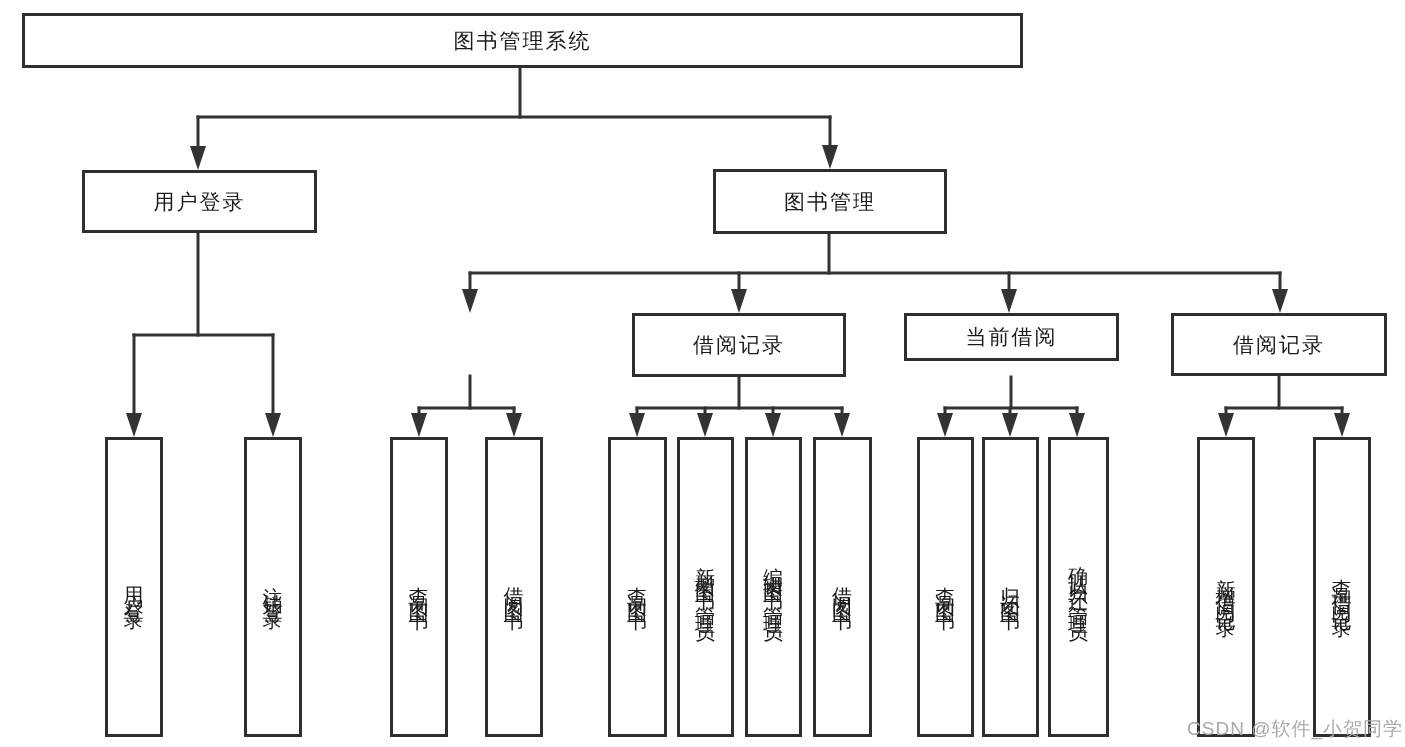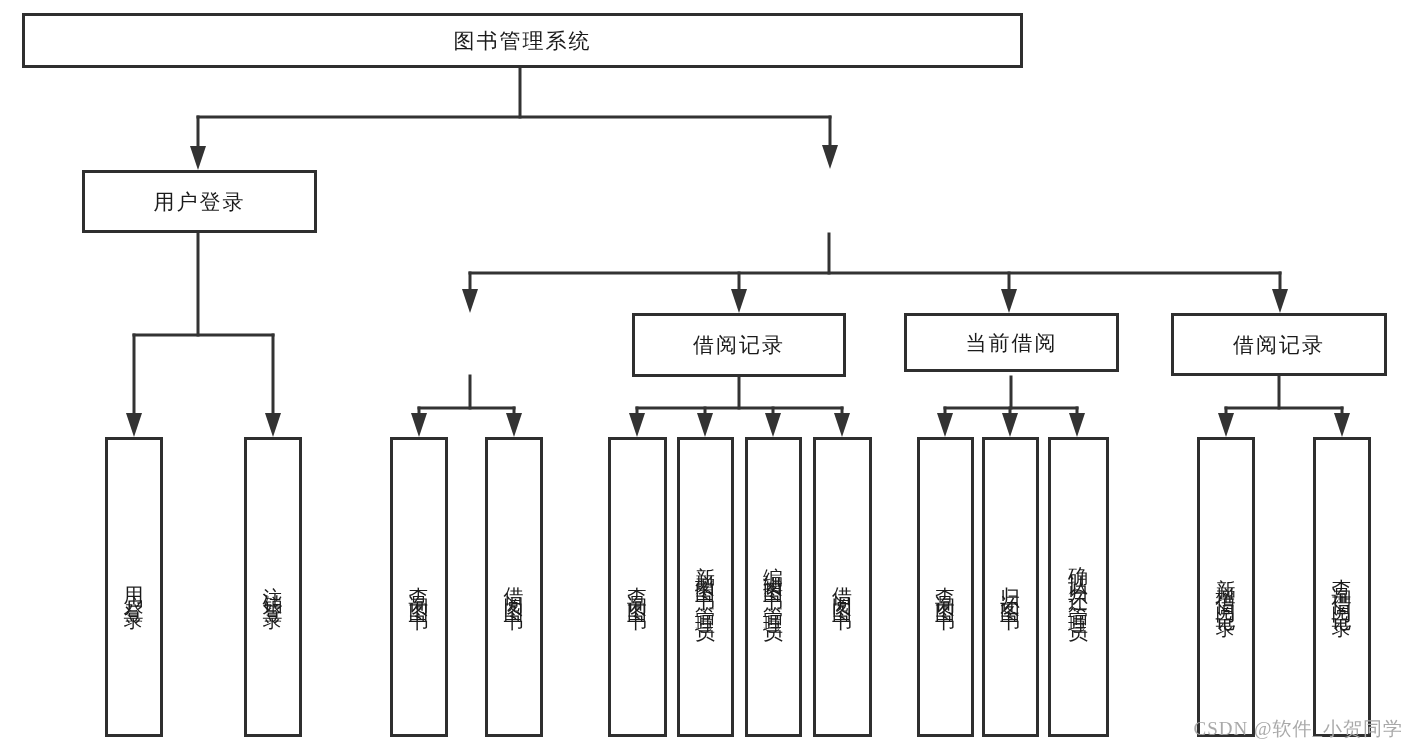--- a/index.html
+++ b/index.html
@@ -43,21 +43,20 @@
     white-space:nowrap;
   }
   .watermark{
     position:absolute;
     top:716px;
     right:2px;
     font-size:19px;
     color:var(--wm);
     letter-spacing:1px;
     white-space:nowrap;
-    font-family:Liberation Serif, serif;
   }
 </style>
 </head>
 <body>
 
 <div class="canvas">
 
   <svg id="edges" class="edges" viewBox="0 0 1405 747">
       <line x1="520" y1="68" x2="520" y2="117" stroke="var(--line)" stroke-width="3" stroke-linecap="square"></line>
       <line x1="198" y1="117" x2="198" y2="150" stroke="var(--line)" stroke-width="3" stroke-linecap="square"></line>
@@ -113,25 +112,28 @@
       <polygon points="1342,437 1334,413 1350,413" fill="var(--line)"></polygon>
     </svg>
 
   <div class="node h" style="left:22px;top:13px;width:1001px;height:55px">
     <span class="lbl">图书管理系统</span>
   </div>
 
   <div class="node h" style="left:82px;top:170px;width:235px;height:63px">
     <span class="lbl">用户登录</span>
   </div>
+  <div class="node h" style="left:713px;top:169px;width:234px;height:65px">
+    <span class="lbl">图书管理</span>
+  </div>
 
   <div class="node h" style="left:632px;top:313px;width:214px;height:64px">
     <span class="lbl">借阅记录</span>
   </div>
-  <div class="node h" style="left:904px;top:313px;width:215px;height:59px">
+  <div class="node h" style="left:904px;top:313px;width:215px;height:48px">
     <span class="lbl">当前借阅</span>
   </div>
   <div class="node h" style="left:1171px;top:313px;width:216px;height:63px">
     <span class="lbl">借阅记录</span>
   </div>
 
   <div class="node v" style="left:105px;top:437px;width:58px;height:300px">
     <span class="lbl">用户登录</span>
   </div>
   <div class="node v" style="left:244px;top:437px;width:58px;height:300px">

